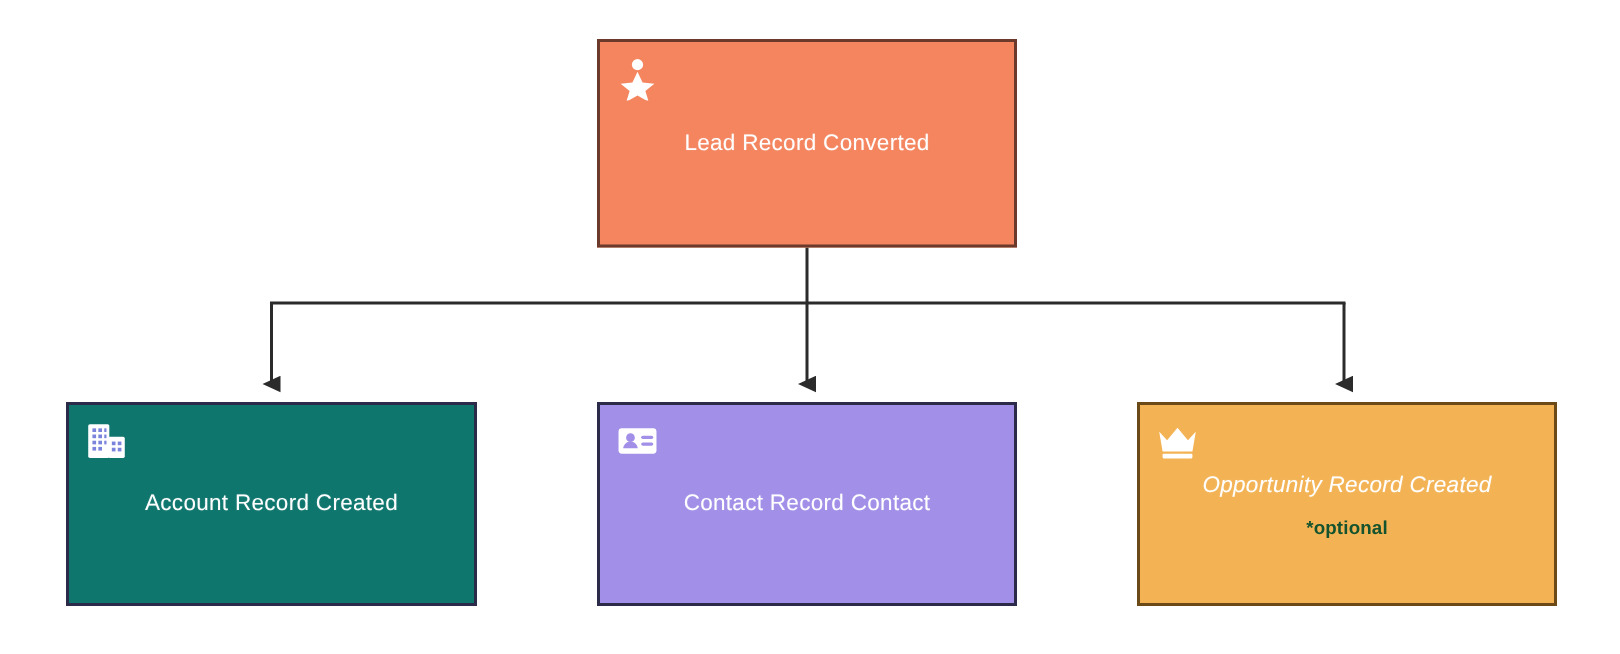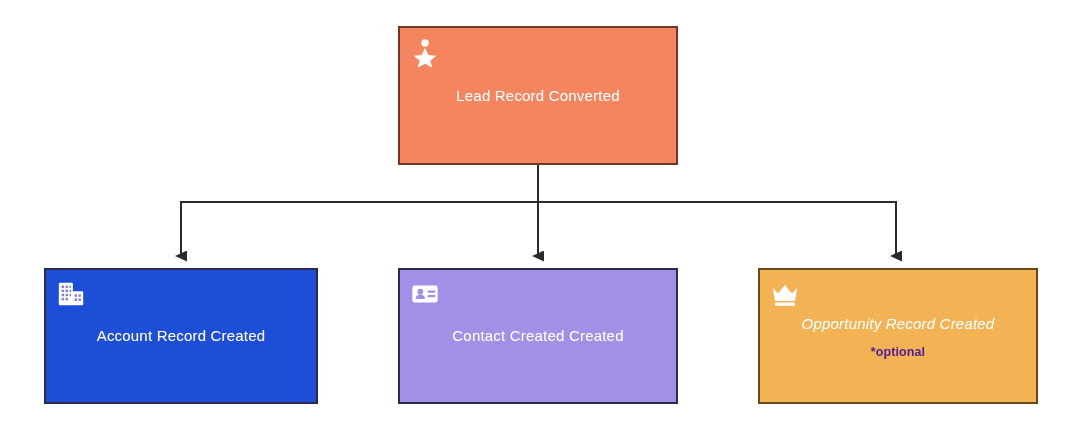--- a/index.html
+++ b/index.html
@@ -49,21 +49,21 @@
   .node-label {
     color: #ffffff;
     font-size: 15px;
     line-height: 26px;
     font-weight: 400;
     letter-spacing: 0.2px;
     padding: 0 14px;
     text-shadow: 0 0 1px rgba(255,255,255,0.25);
   }
   .node-sublabel {
-    color: #4c1d95;
+    color: #14532d;
     font-size: 12.5px;
     line-height: 17px;
     font-weight: 700;
     margin-top: 7px;
     letter-spacing: 0.1px;
   }
 
   
   #node-lead {
     left: 398px;
@@ -71,21 +71,21 @@
     width: 280px;
     height: 139px;
     background: #F4855F;
     border-color: #6B3A2A;
   }
   #node-account {
     left: 44px;
     top: 268px;
     width: 274px;
     height: 136px;
-    background: #1d4ed8;
+    background: #0f766e;
     border-color: #2B2B49;
   }
   #node-contact {
     left: 398px;
     top: 268px;
     width: 280px;
     height: 136px;
     background: #A28FE8;
     border-color: #2B2B49;
   }
@@ -159,21 +159,21 @@
   </div>
 
   <div class="node" id="node-contact">
     <svg class="node-icon" viewBox="0 0 32 32">
       <rect x="2.5" y="7" width="27" height="18" rx="2.4" fill="#ffffff"></rect>
       <circle cx="11" cy="13.6" r="3.1" fill="#A28FE8"></circle>
       <path d="M5.8 21.2 C6.4 17.9 8.5 16.6 11 16.6 C13.5 16.6 15.6 17.9 16.2 21.2 Z" fill="#A28FE8"></path>
       <rect x="18.6" y="12.2" width="8.6" height="2.4" rx="1.2" fill="#A28FE8"></rect>
       <rect x="18.6" y="17" width="8.6" height="2.4" rx="1.2" fill="#A28FE8"></rect>
     </svg>
-    <div class="node-label">Contact Created Created</div>
+    <div class="node-label">Contact Record Contact</div>
   </div>
 
   <div class="node" id="node-opportunity">
     <svg class="node-icon" viewBox="0 0 32 32">
       <path d="M3 9.5 L8.6 15.5 L16 6.5 L23.4 15.5 L29 9.5 L26.6 23.5 L5.4 23.5 Z" fill="#ffffff"></path>
       <rect x="5.4" y="25" width="21.2" height="3.4" rx="0.8" fill="#ffffff"></rect>
     </svg>
     <div class="node-label">Opportunity Record Created</div>
     <div class="node-sublabel">*optional</div>
   </div>

